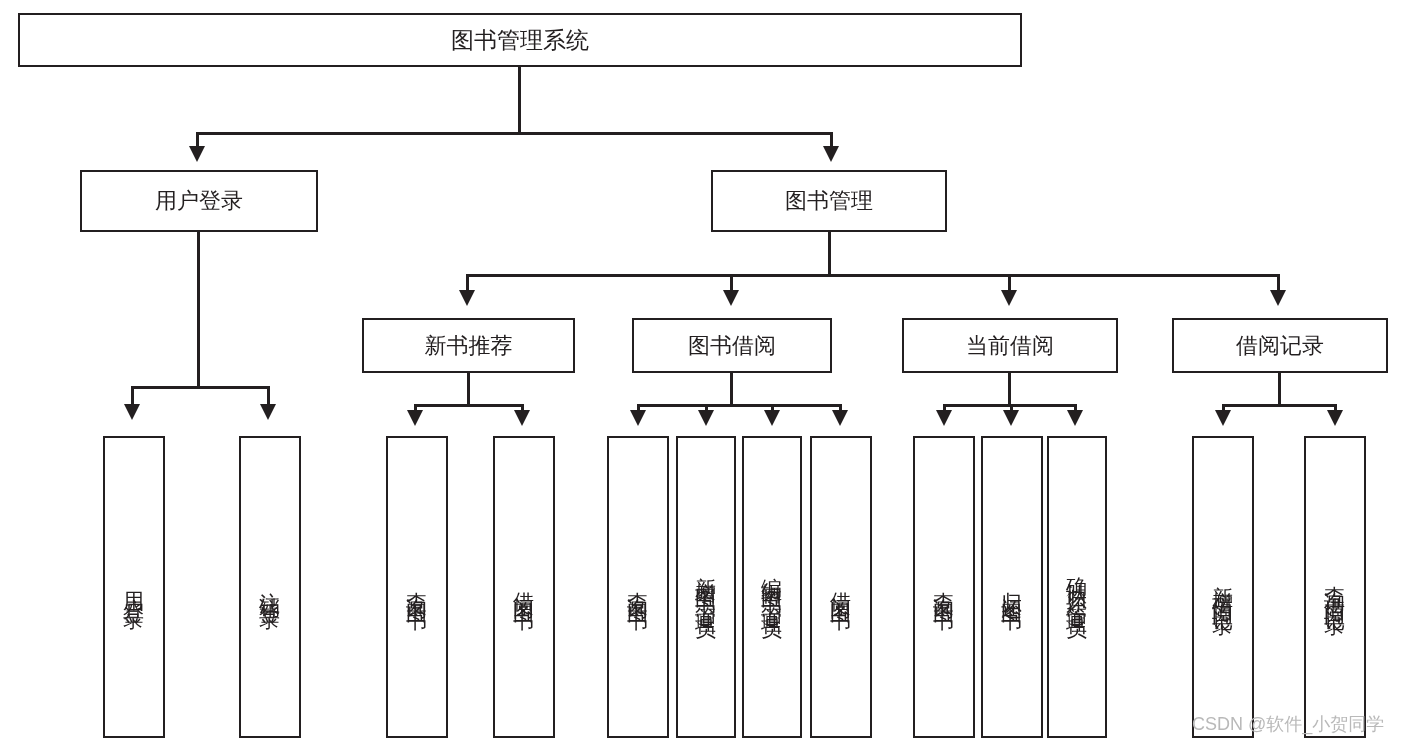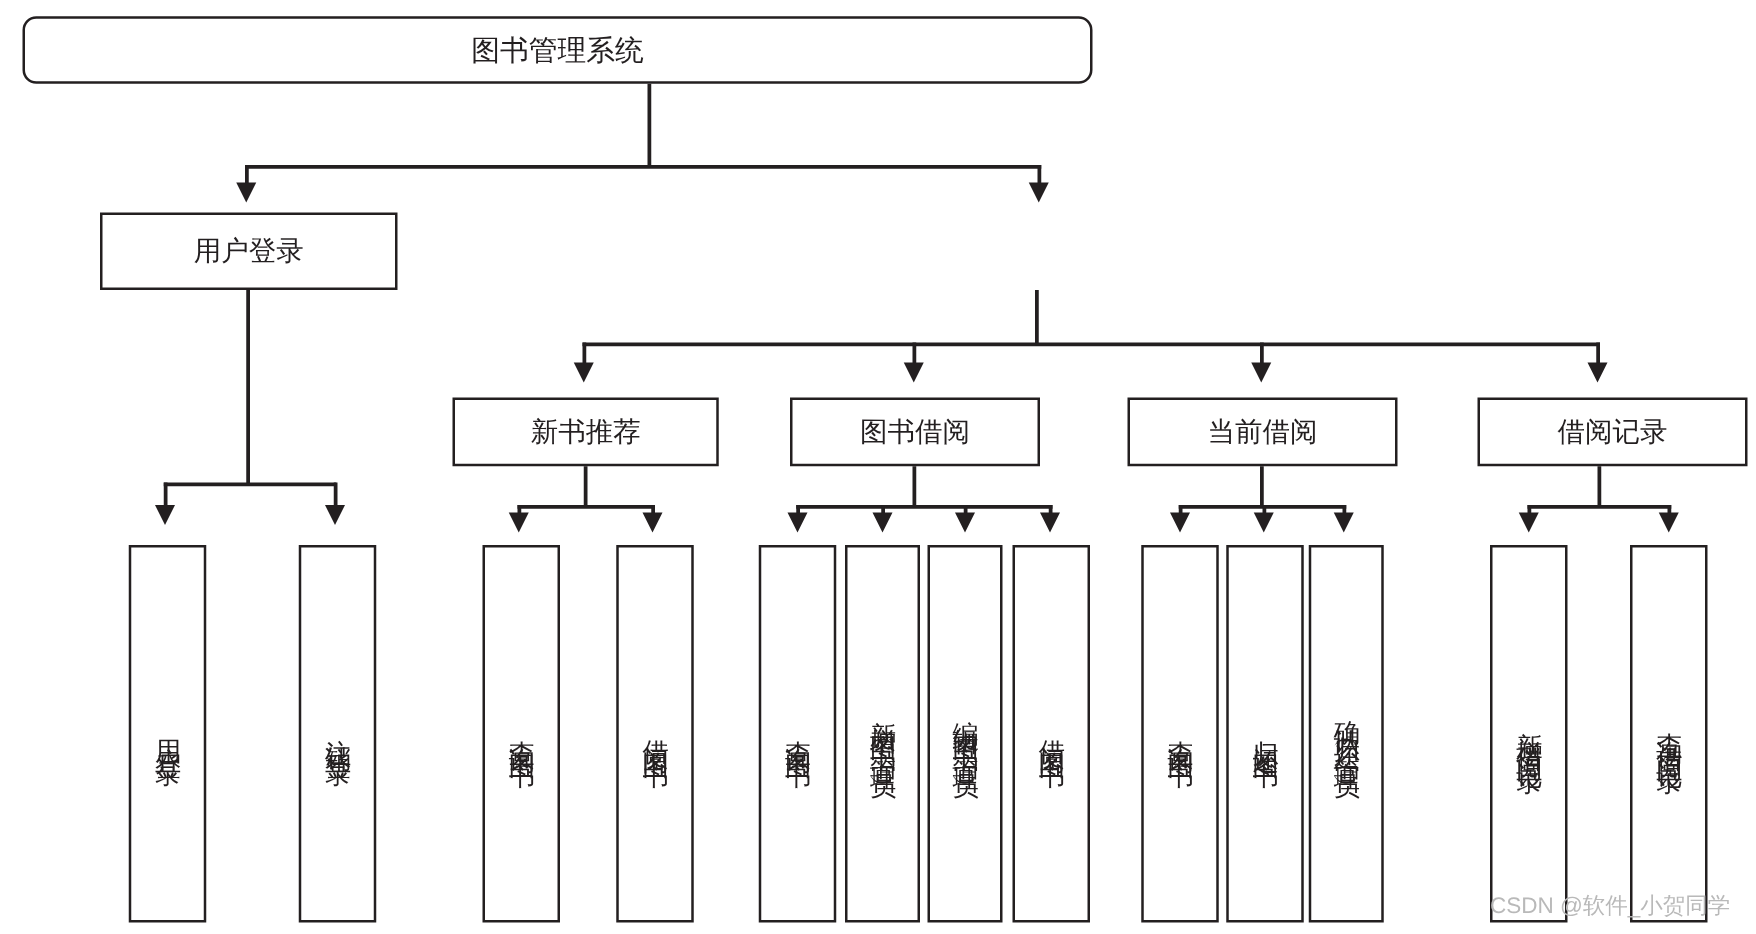--- a/index.html
+++ b/index.html
@@ -71,33 +71,36 @@
     font-size: 18px;
     white-space: nowrap;
     user-select: none;
   }
 </style>
 </head>
 <body>
 
 <div id="canvas">
 
-  <div class="node root" style="left:18px; top:13px; width:856px; height:54px;border-radius:11px;">
+  <div class="node root" style="left:18px; top:13px; width:1004px; height:54px;">
     <span>图书管理系统</span>
   </div>
 
   <div class="vline" style="left:518px; top:67px; width:3px; height:67px;"></div>
   <div class="hline" style="left:196px; top:132px; width:637px; height:3px;"></div>
   <div class="vline" style="left:196px; top:132px; width:3px; height:16px;"></div>
   <div class="arrow" style="left:189px; top:146px;"></div>
   <div class="vline" style="left:830px; top:132px; width:3px; height:16px;"></div>
   <div class="arrow" style="left:823px; top:146px;"></div>
 
   <div class="node level2" style="left:80px; top:170px; width:238px; height:62px;">
     <span>用户登录</span>
+  </div>
+  <div class="node level2" style="left:711px; top:170px; width:236px; height:62px;">
+    <span>图书管理</span>
   </div>
 
   <div class="vline" style="left:197px; top:232px; width:3px; height:156px;"></div>
   <div class="hline" style="left:131px; top:386px; width:138px; height:3px;"></div>
   <div class="vline" style="left:131px; top:386px; width:3px; height:20px;"></div>
   <div class="arrow" style="left:124px; top:404px;"></div>
   <div class="vline" style="left:267px; top:386px; width:3px; height:20px;"></div>
   <div class="arrow" style="left:260px; top:404px;"></div>
 
   <div class="vline" style="left:828px; top:232px; width:3px; height:44px;"></div>
@@ -113,21 +116,21 @@
 
   <div class="node level3" style="left:362px; top:318px; width:213px; height:55px;">
     <span>新书推荐</span>
   </div>
   <div class="node level3" style="left:632px; top:318px; width:200px; height:55px;">
     <span>图书借阅</span>
   </div>
   <div class="node level3" style="left:902px; top:318px; width:216px; height:55px;justify-content:center;">
     <span>当前借阅</span>
   </div>
-  <div class="node level3" style="left:1172px; top:318px; width:216px; height:55px;margin-left:10px;">
+  <div class="node level3" style="left:1172px; top:318px; width:216px; height:55px;">
     <span>借阅记录</span>
   </div>
 
   <div class="vline" style="left:467px; top:373px; width:3px; height:33px;"></div>
   <div class="hline" style="left:414px; top:404px; width:110px; height:3px;"></div>
   <div class="vline" style="left:414px; top:404px; width:3px; height:8px;"></div>
   <div class="arrow" style="left:407px; top:410px;"></div>
   <div class="vline" style="left:521px; top:404px; width:3px; height:8px;"></div>
   <div class="arrow" style="left:514px; top:410px;"></div>
 

